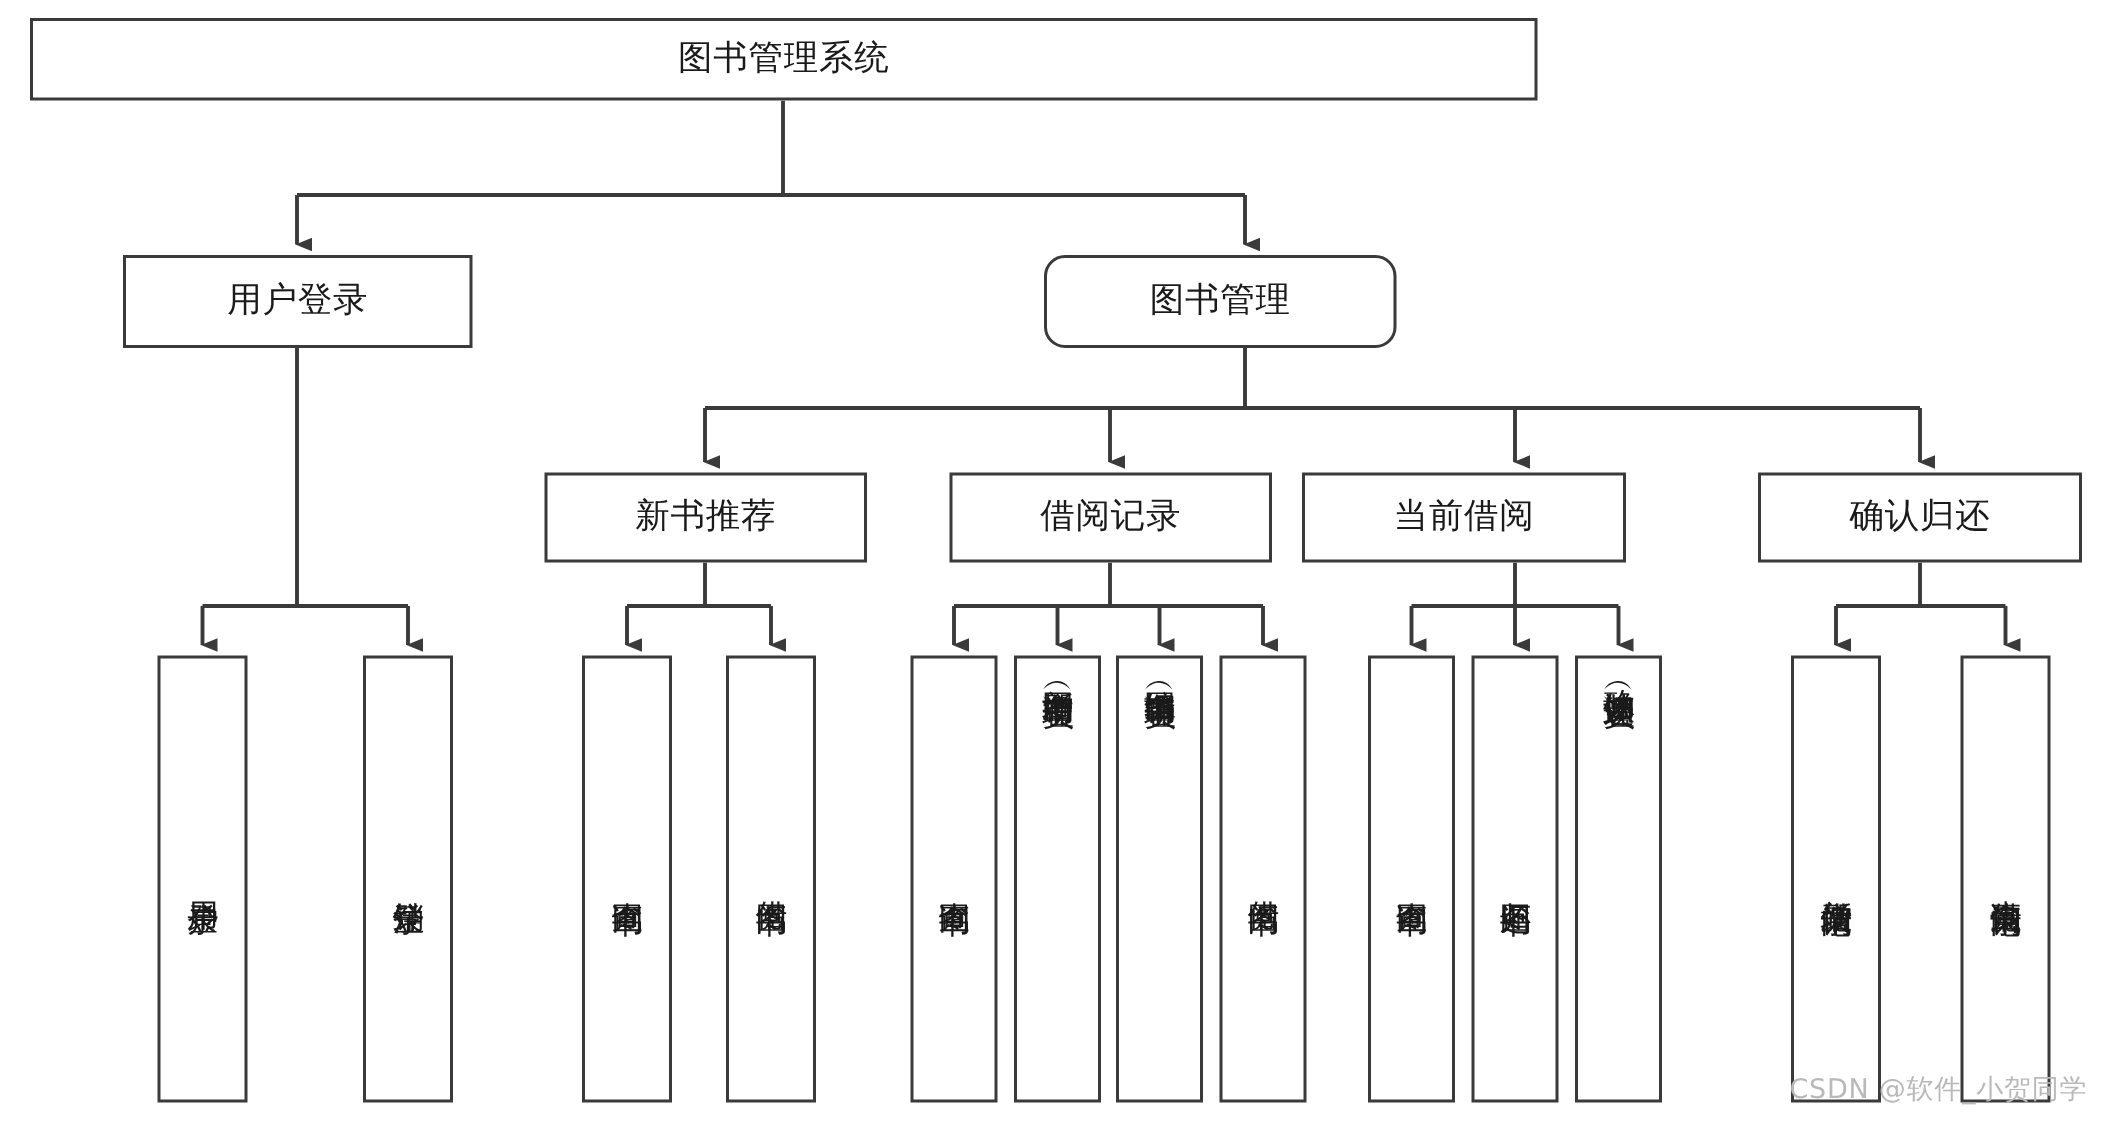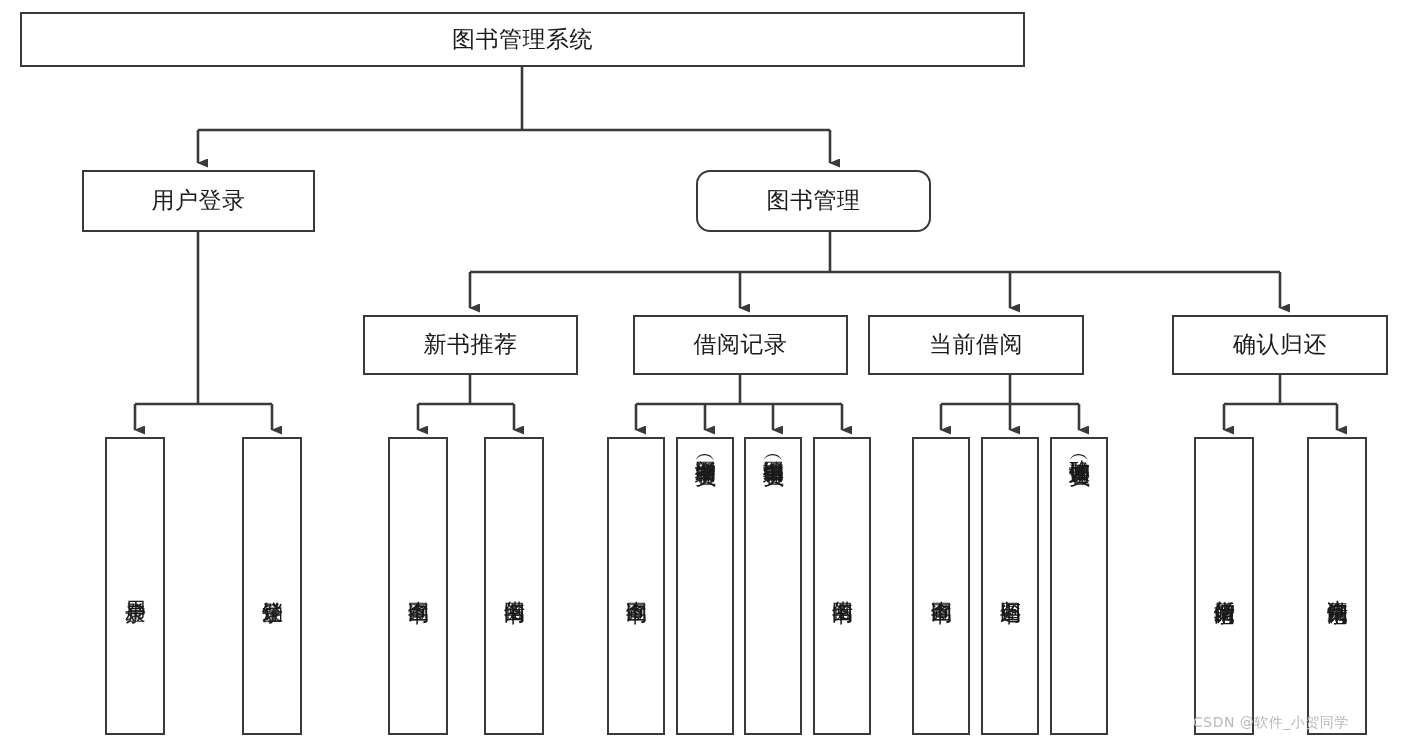--- a/index.html
+++ b/index.html
@@ -61,21 +61,21 @@
     line-height: 1.18;
     letter-spacing: 1px;
     white-space: nowrap;
   }
   .node.vert.centered {
     align-items: center;
     padding-top: 0;
   }
   .watermark {
     position: absolute;
-    font-size: 14px;
+    font-size: 18px;
     color: #b9b9b9;
     white-space: nowrap;
     letter-spacing: 0.5px;
   }
 </style>
 </head>
 <body>
 
 <div id="canvas">
 

